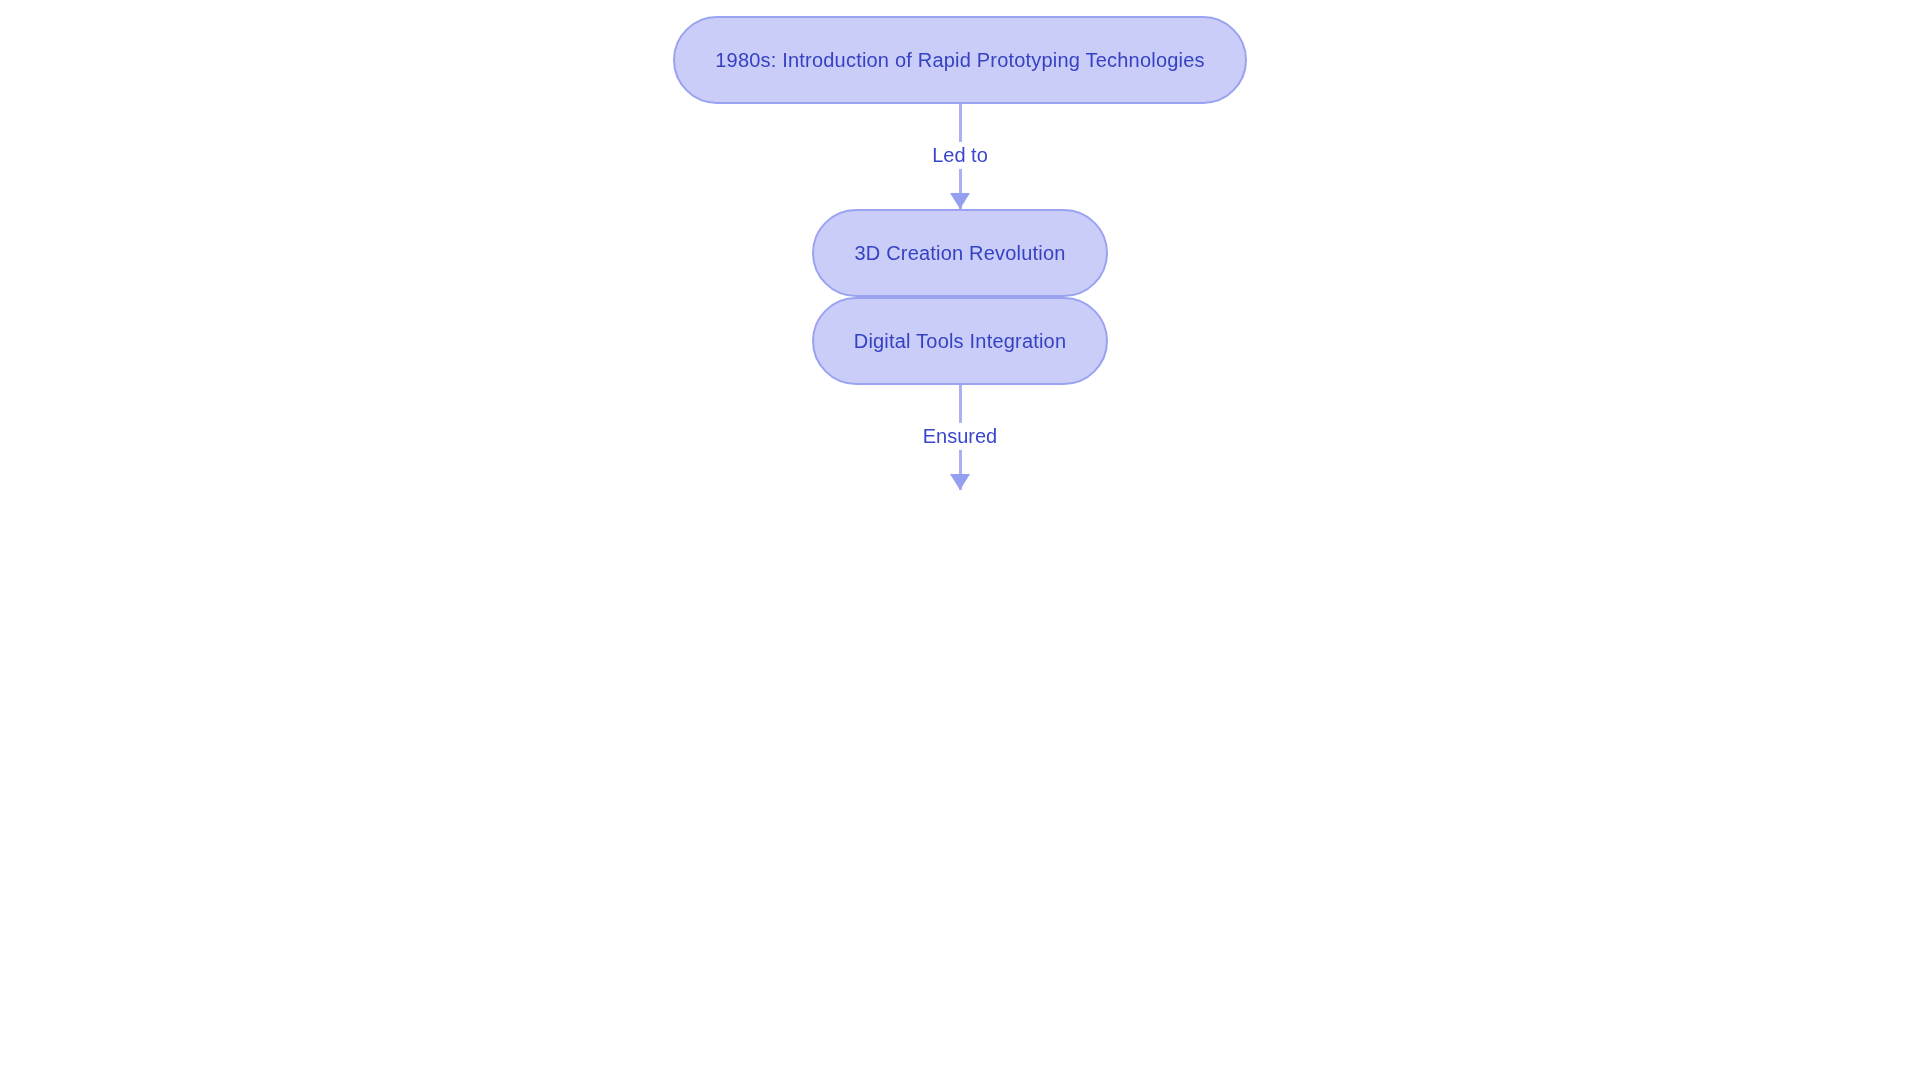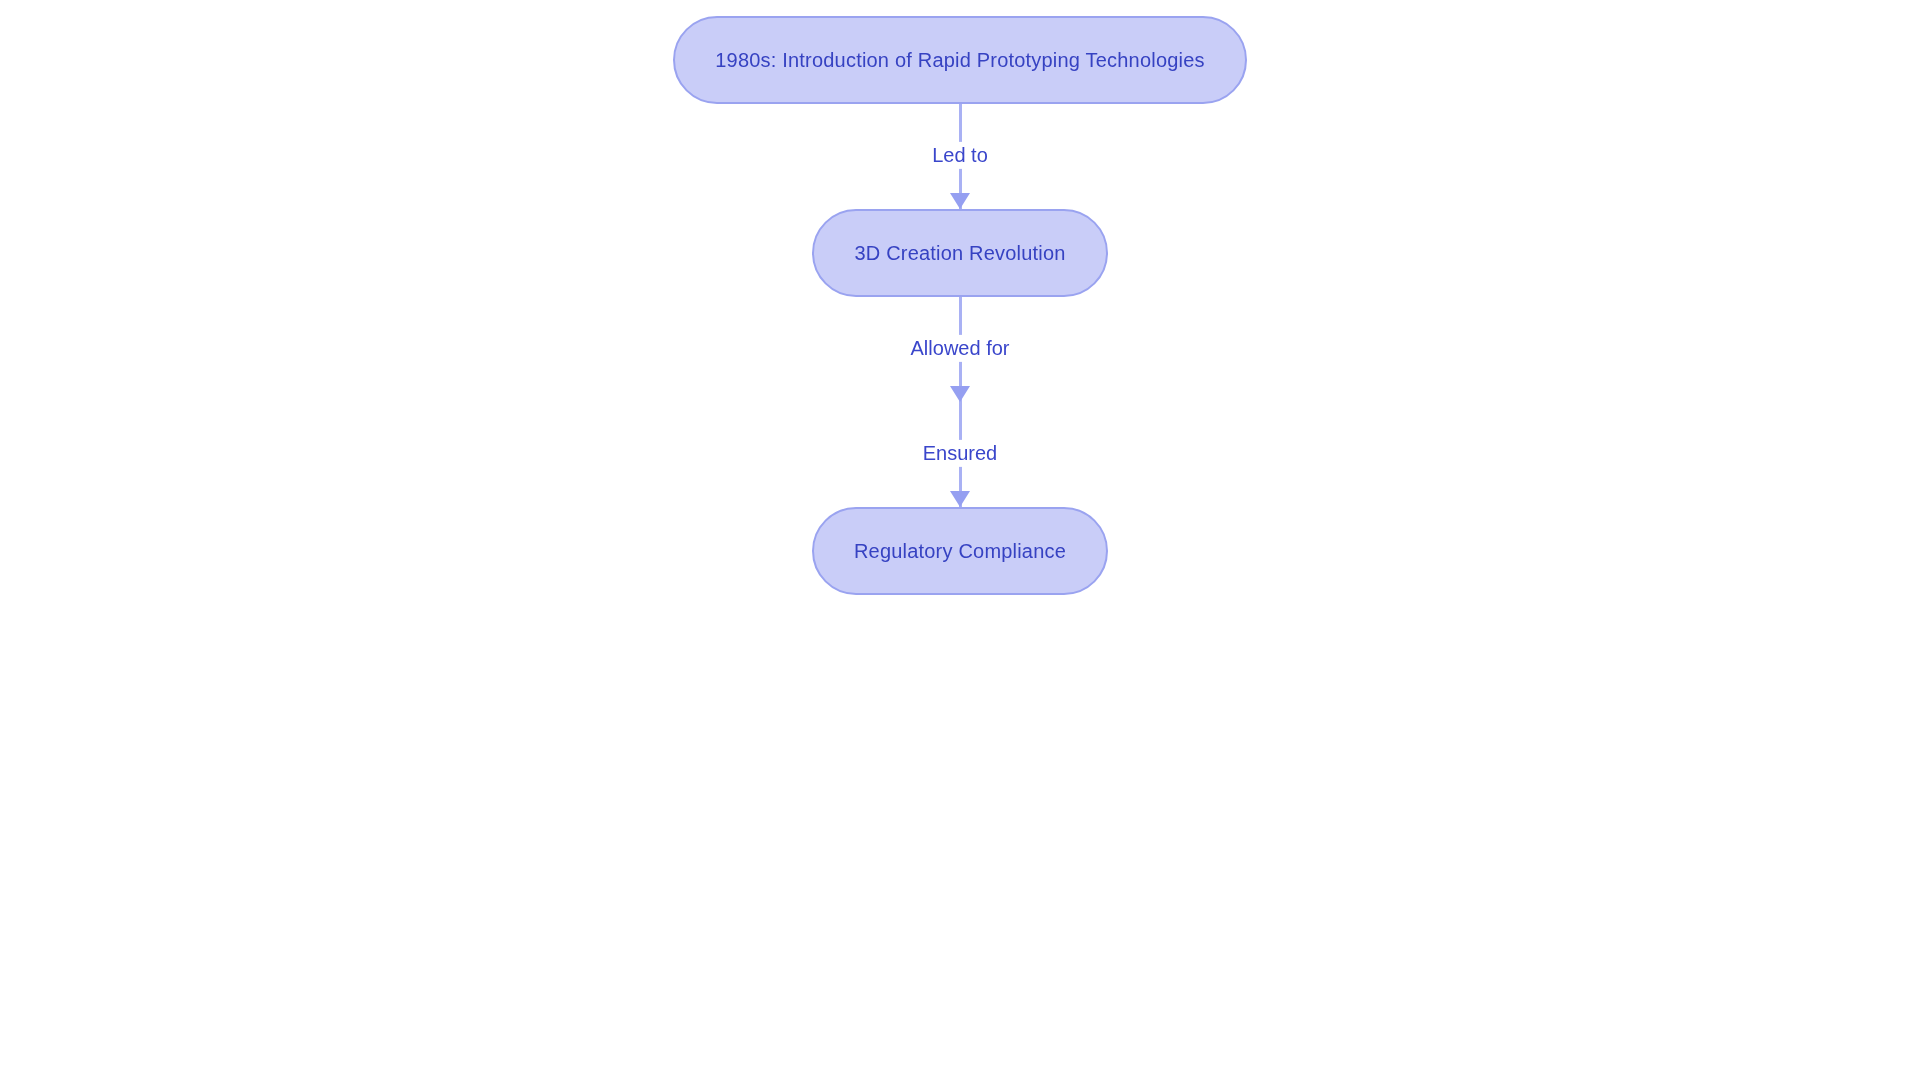--- a/index.html
+++ b/index.html
@@ -99,30 +99,25 @@
       <div class="line"></div>
       <div class="label">Led to</div>
       <div class="arrow"></div>
     </div>
 
     <div class="node">3D Creation Revolution</div>
 
 
 
 
+    <div class="node">Digital Tools Integration</div>
 
-    <div class="edge">
-      <div class="line"></div>
-      <div class="label">Allowed for</div>
-      <div class="arrow"></div>
-    </div>
 
 
     <div class="edge">
       <div class="line"></div>
       <div class="label">Ensured</div>
       <div class="arrow"></div>
     </div>
 
-    <div class="node">Regulatory Compliance</div>
 
   </div>
 </div>
 
 </body></html>

